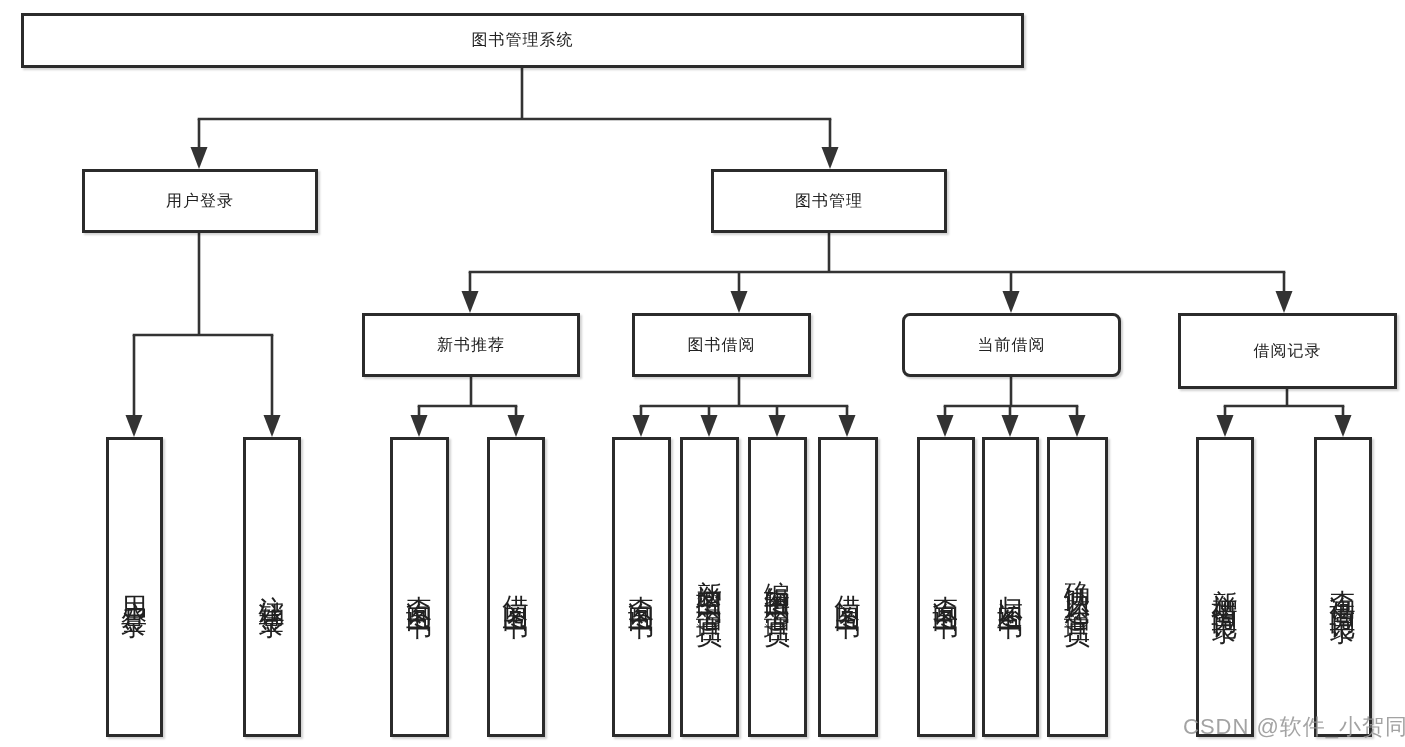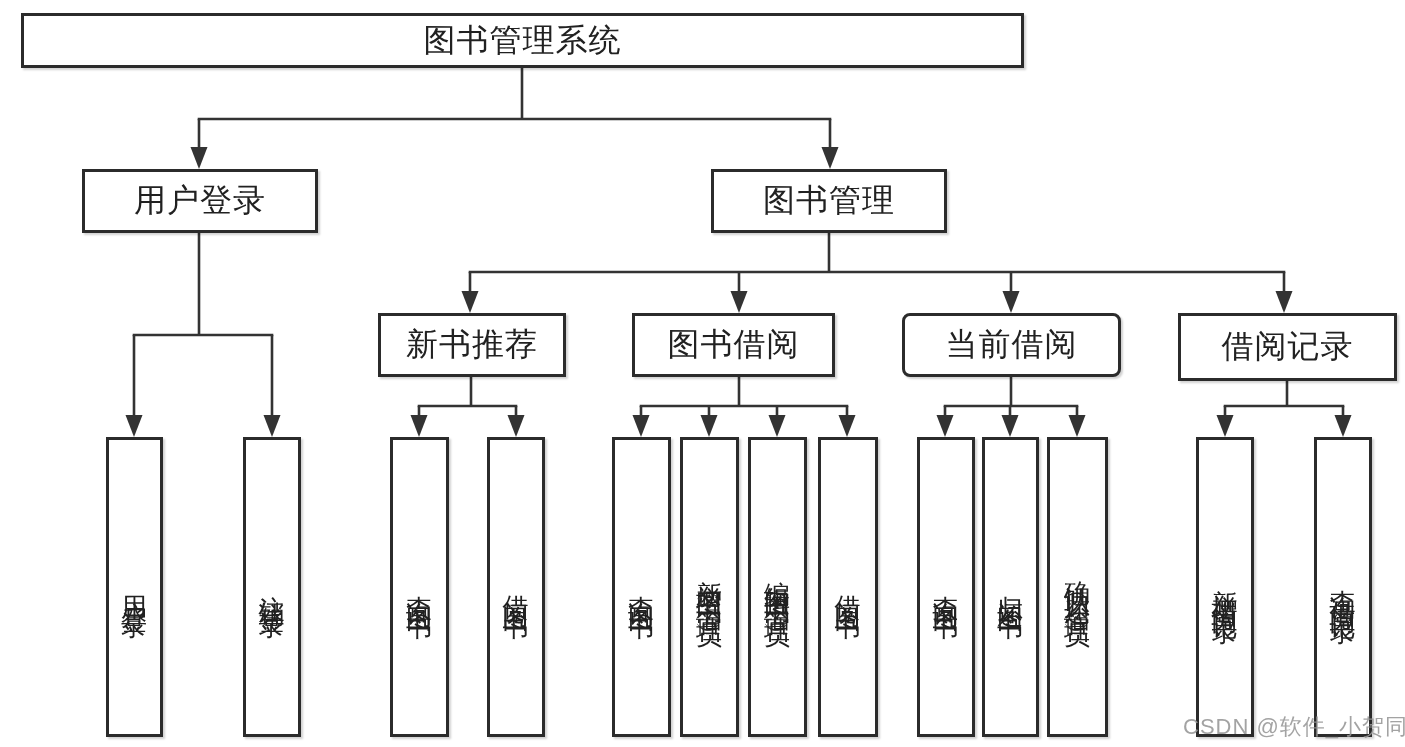--- a/index.html
+++ b/index.html
@@ -18,21 +18,21 @@
     background: #ffffff;
     border: 3px solid #2b2b2b;
     box-shadow: 2px 2px 2px rgba(0,0,0,0.18);
     display: flex;
     align-items: center;
     justify-content: center;
     z-index: 2;
   }
   .node .lbl {
     color: #212121;
-    font-size: 32px;
+    font-size: 16px;
     letter-spacing: 1px;
     white-space: nowrap;
   }
   .leaf .lbl {
     writing-mode: vertical-rl;
     text-orientation: mixed;
     font-size: 26px;
     line-height: 1;
     letter-spacing: 6px;
     white-space: normal;
@@ -122,30 +122,30 @@
     <span class="lbl">图书管理系统</span>
   </div>
 
   <div class="node" style="left:82px; top:169px; width:236px; height:64px;">
     <span class="lbl">用户登录</span>
   </div>
   <div class="node" style="left:711px; top:169px; width:236px; height:64px;text-align:right;">
     <span class="lbl">图书管理</span>
   </div>
 
-  <div class="node" style="left:362px; top:313px; width:188px; height:64px;margin-left:16px;">
+  <div class="node" style="left:362px; top:313px; width:218px; height:64px;">
     <span class="lbl">新书推荐</span>
   </div>
-  <div class="node" style="left:632px; top:313px; width:203px; height:64px;">
+  <div class="node" style="left:632px; top:313px; width:179px; height:64px;">
     <span class="lbl">图书借阅</span>
   </div>
   <div class="node" style="left:902px; top:313px; width:219px; height:64px;border-radius:8px;">
     <span class="lbl">当前借阅</span>
   </div>
-  <div class="node" style="left:1178px; top:313px; width:219px; height:68px;">
+  <div class="node" style="left:1178px; top:313px; width:219px; height:76px;">
     <span class="lbl">借阅记录</span>
   </div>
 
   <div class="node leaf" style="left:106px; top:437px; width:57px; height:300px;">
     <span class="lbl">用户登录</span>
   </div>
   <div class="node leaf" style="left:243px; top:437px; width:58px; height:300px;">
     <span class="lbl">注销登录</span>
   </div>
 

